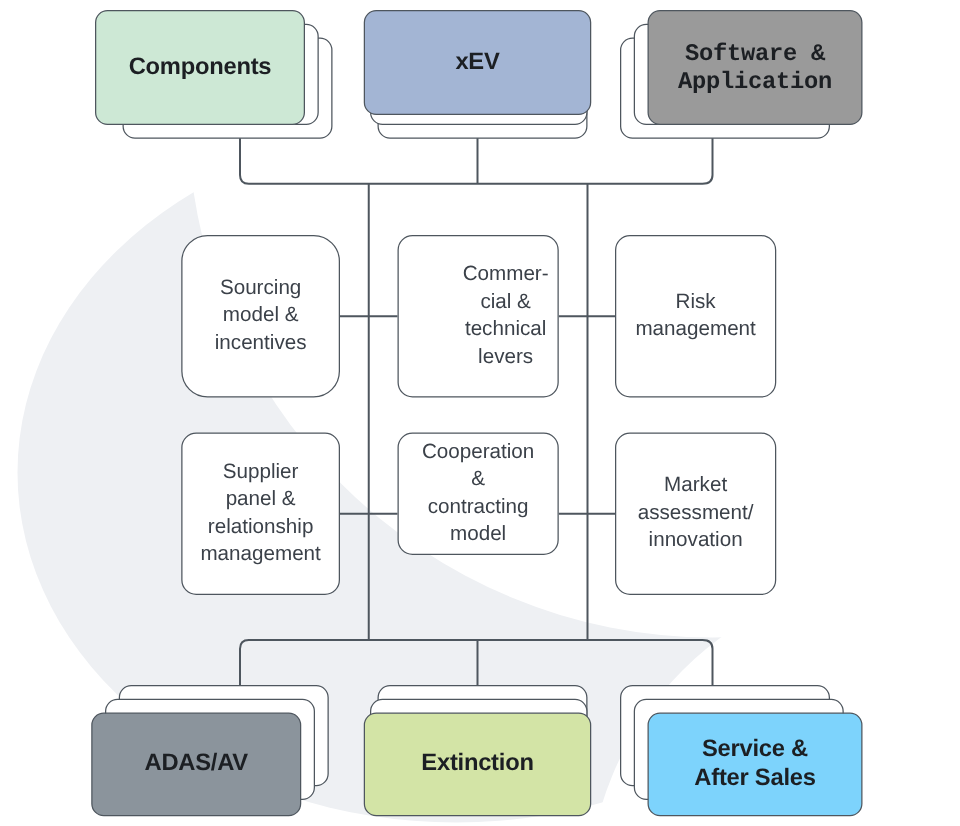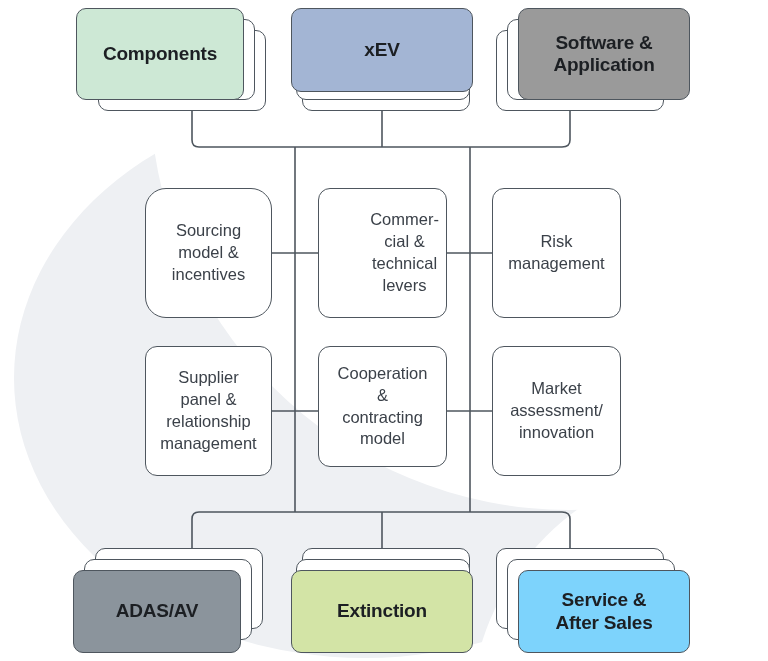--- a/index.html
+++ b/index.html
@@ -155,21 +155,21 @@
     <div class="card" style="left:5px; top:11px; width:174px; height:81px;"></div>
     <div class="card front" style="left:0px; top:0px; width:182px; height:84px; background:#a3b5d4;">
       <span class="label">xEV</span>
     </div>
   </div>
 
   <div class="node" style="left:496px; top:8px; width:200px; height:103px;">
     <div class="card" style="left:0px; top:22px; width:168px; height:81px;"></div>
     <div class="card" style="left:11px; top:11px; width:168px; height:81px;"></div>
     <div class="card front" style="left:22px; top:0px; width:172px; height:92px; background:#9a9a9a;">
-      <span class="label" style="white-space:pre-line;">Software &amp;
+      <span class="label" style="white-space:pre-line;font-family:Liberation Mono, monospace;">Software &amp;
 Application</span>
     </div>
   </div>
 
   <div class="pbox" style="left:145px; top:188px; width:127px; height:130px;border-radius:21px;">
     <span class="label">Sourcing
 model &amp;
 incentives</span>
   </div>
 
@@ -185,21 +185,21 @@
 management</span>
   </div>
 
   <div class="pbox" style="left:145px; top:346px; width:127px; height:130px;">
     <span class="label">Supplier
 panel &amp;
 relationship
 management</span>
   </div>
 
-  <div class="pbox" style="left:318px; top:346px; width:129px; height:121px;">
+  <div class="pbox" style="left:318px; top:346px; width:129px; height:98px;">
     <span class="label">Cooperation
 &amp;
 contracting
 model</span>
   </div>
 
   <div class="pbox" style="left:492px; top:346px; width:129px; height:130px;">
     <span class="label">Market
 assessment/
 innovation</span>

